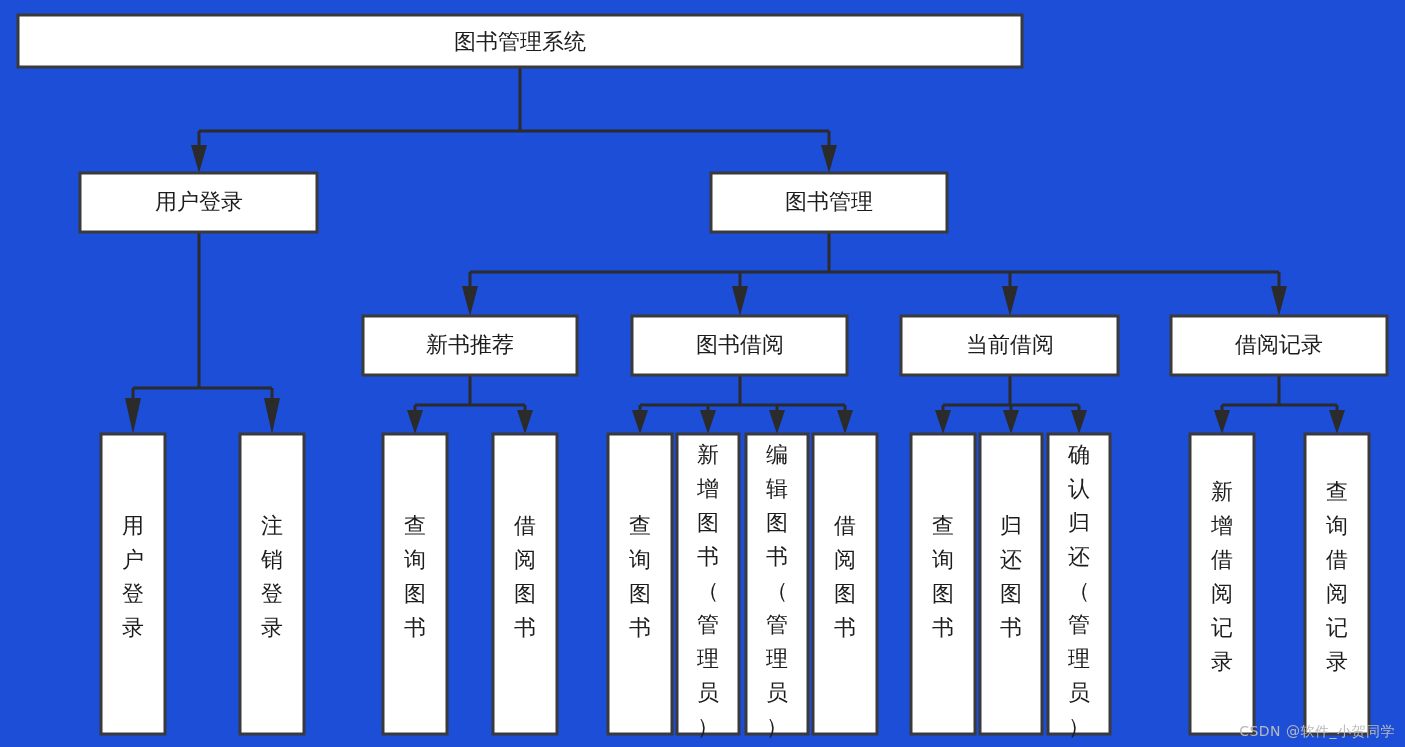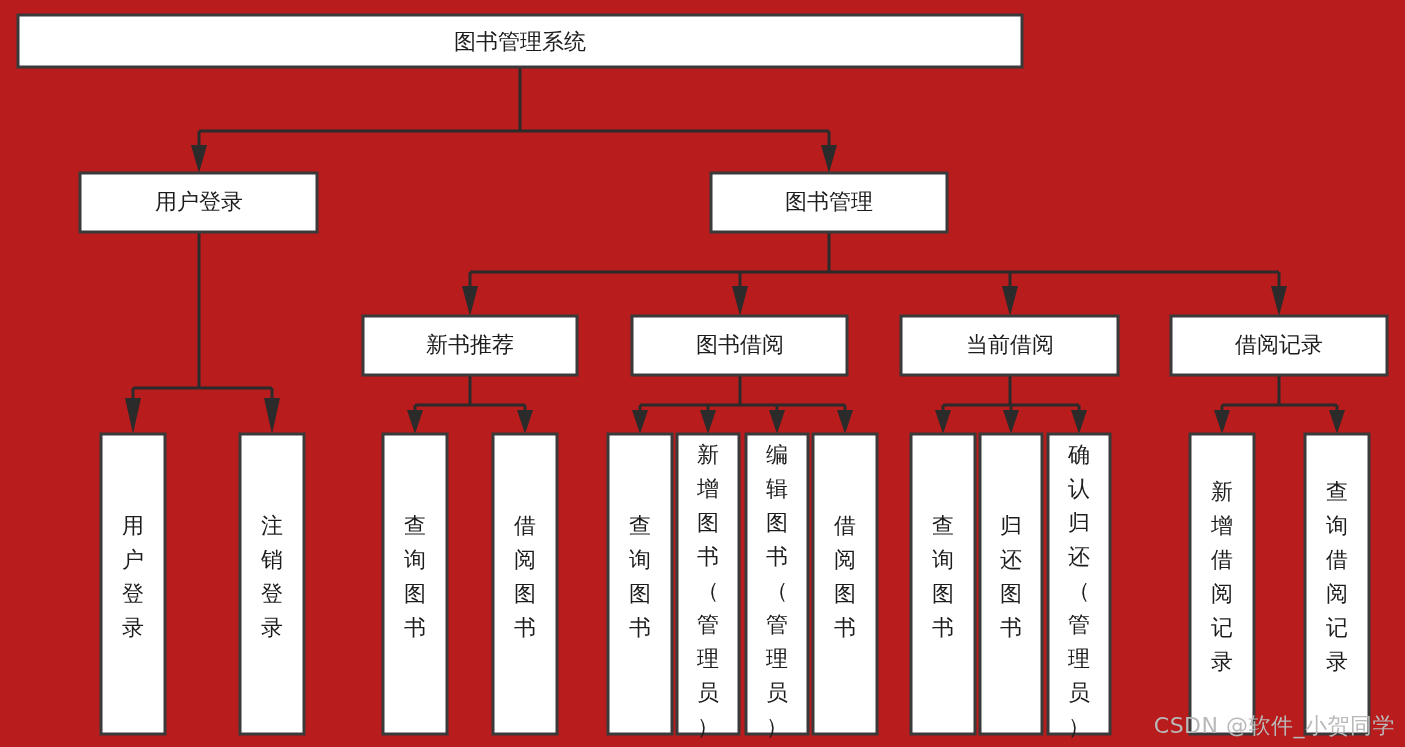--- a/index.html
+++ b/index.html
@@ -7,21 +7,21 @@
     padding: 0;
     background: #ffffff;
   }
   body {
     font-family: "DejaVu Sans", "Liberation Sans", sans-serif;
   }
   #diagram-root {
     position: relative;
     width: 1405px;
     height: 747px;
-    background: #b91c1c;
+    background: #1d4ed8;
     overflow: hidden;
   }
   svg#tree-svg {
     position: absolute;
     left: 0;
     top: 0;
     width: 1405px;
     height: 747px;
     display: block;
   }
@@ -51,21 +51,21 @@
     font-family: "DejaVu Sans", "Liberation Sans", sans-serif;
     font-size: 22px;
     fill: #1c1c1c;
     text-anchor: middle;
   }
   .watermark-text {
     position: absolute;
     right: 10px;
     bottom: 6px;
     font-family: "DejaVu Sans", "Liberation Sans", sans-serif;
-    font-size: 22px;
+    font-size: 14px;
     color: #b9b9b9;
     letter-spacing: 0.5px;
     white-space: nowrap;
     pointer-events: none;
   }
 </style>
 </head>
 <body>
 
 <div id="diagram-root">

